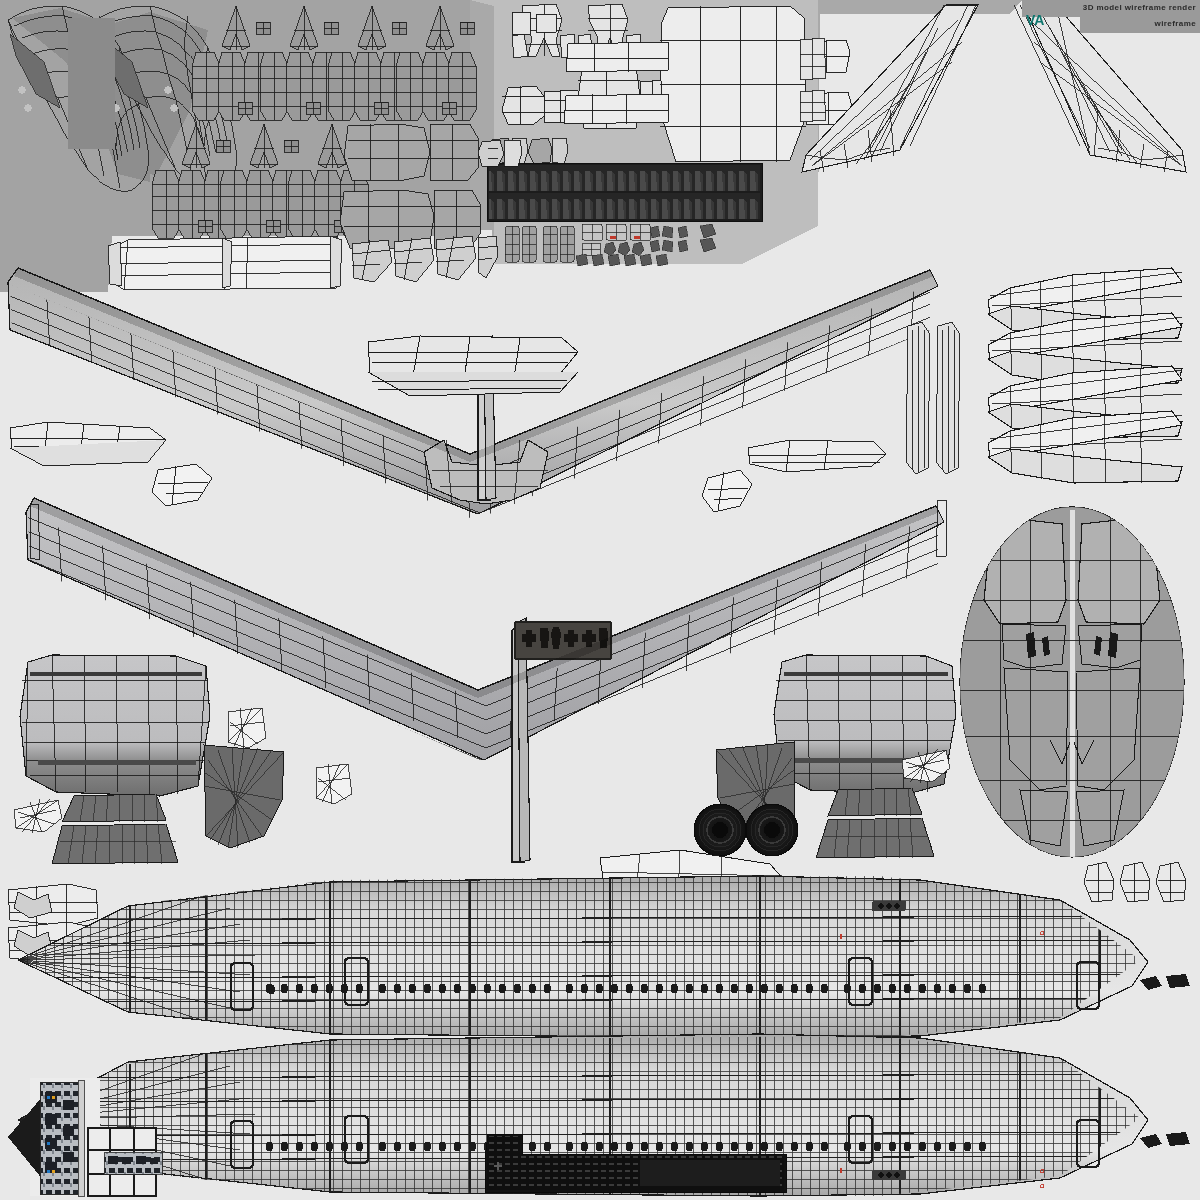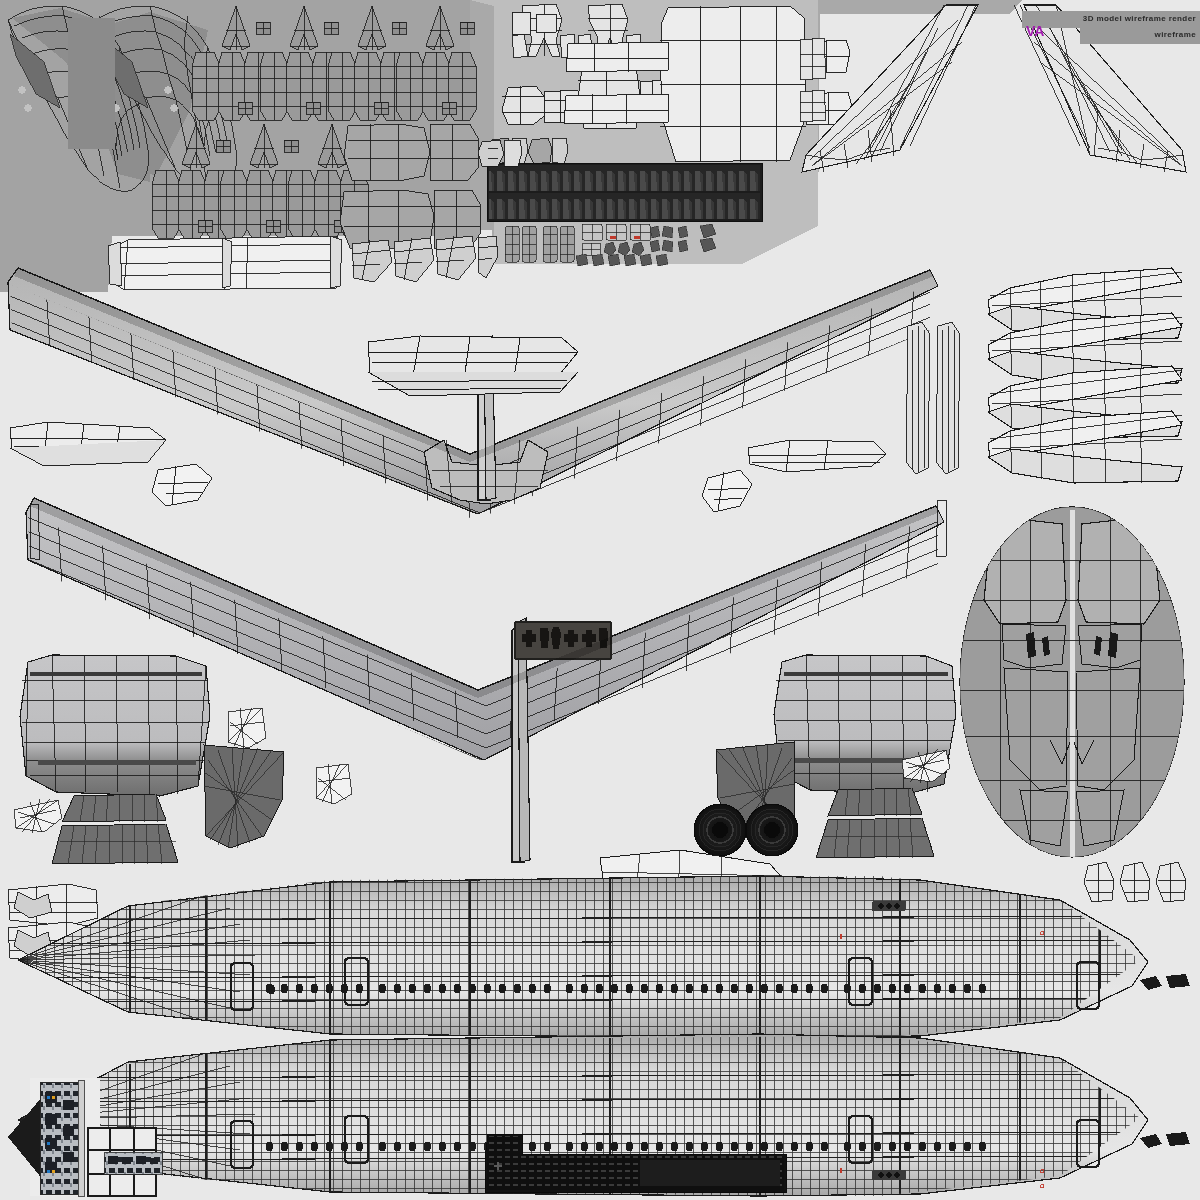--- a/index.html
+++ b/index.html
@@ -1,27 +1,27 @@
 <!DOCTYPE html>
 <html><head>
 <meta charset="utf-8">
 <style>
   html,body{margin:0;padding:0;background:#e9e9e9;}
   body{font-family:"Liberation Sans",sans-serif;}
   #sheet{position:relative;width:1200px;height:1200px;overflow:hidden;background:#e8e8e8;}
   #sheet svg{position:absolute;left:0;top:0;}
-  .wm{position:absolute;right:0;top:11px;width:180px;height:34px;}
+  .wm{position:absolute;right:0;top:0;width:180px;height:34px;}
   .wm-bar{position:absolute;right:0;background:#9a9a9a;}
   .wm-t1{top:0;width:178px;height:17px;}
   .wm-t2{top:17px;width:120px;height:16px;}
   .wm-txt{position:absolute;color:#2a2a2a;font-size:8px;font-weight:bold;letter-spacing:.4px;
           white-space:nowrap;line-height:10px;}
   .wm-l1{right:4px;top:3px;}
   .wm-l2{right:4px;top:19px;}
-  .wm-logo{position:absolute;left:6px;top:12px;font-size:14px;font-weight:bold;color:#a21caf;
+  .wm-logo{position:absolute;left:6px;top:12px;font-size:14px;font-weight:bold;color:#0f766e;
            font-family:"Liberation Sans",sans-serif;}
 </style>
 </head>
 <body>
 
 <div id="sheet">
 
 <svg width="1200" height="1200" viewBox="0 0 1200 1200" shape-rendering="crispEdges">
   <defs>
     <pattern id="grid-fine" width="9" height="9" patternUnits="userSpaceOnUse">

